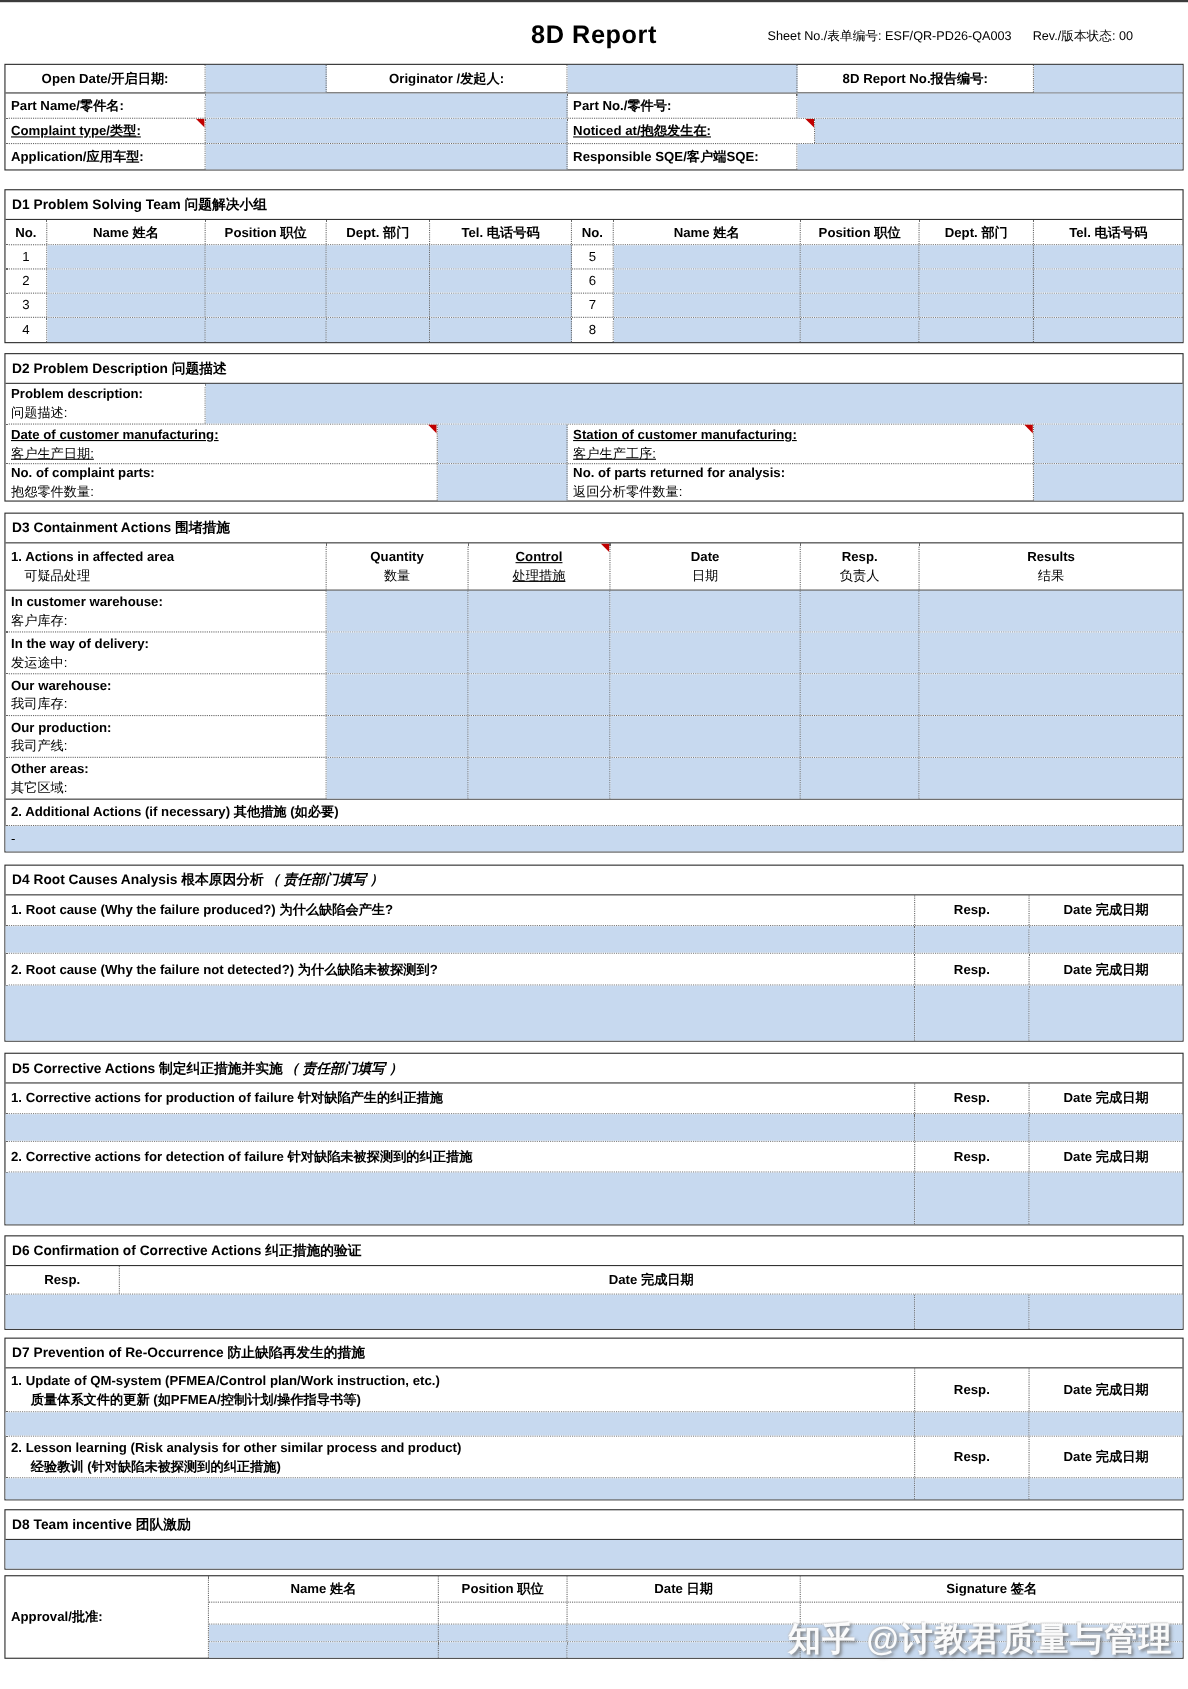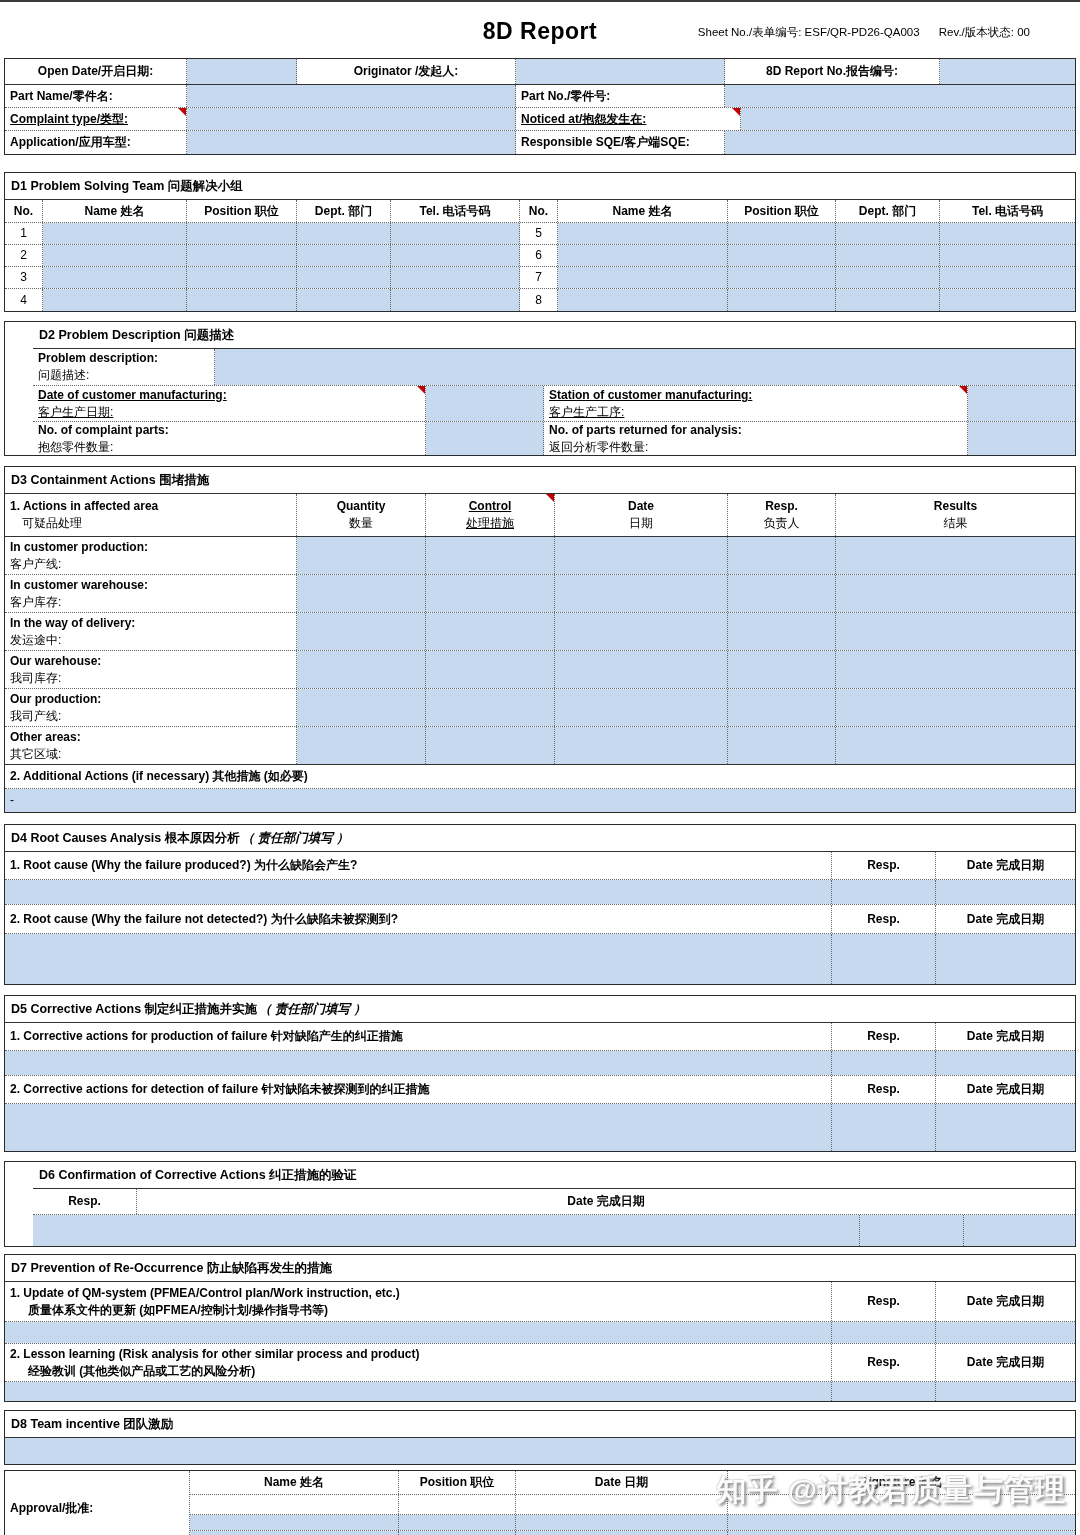--- a/index.html
+++ b/index.html
@@ -34,21 +34,21 @@
   .ind12{padding-left:12px;}
   .ind18{padding-left:18px;}
   .cmt{position:relative;text-decoration:underline;}
   .cmt::after{content:"";position:absolute;top:0;right:0;width:0;height:0;
      border-top:8px solid var(--cmt,#c00000);border-left:8px solid transparent;}
   .watermark{position:absolute;top:1468px;right:14px;z-index:9;white-space:nowrap;
      font-size:30px;font-weight:bold;letter-spacing:1px;
      color:rgba(255,255,255,.95);
      text-shadow:2px 2px 3px rgba(110,110,110,.85),-1px -1px 1px rgba(200,200,200,.6);}
   .mt18{margin-top:17px;} .mt11{margin-top:11px;} .mt10{margin-top:10px;}
-  .mt9{margin-top:9px;padding-left:28px;} .mt8{margin-top:8px;} .mt7{margin-top:7px;} .mt5{margin-top:5px;}
+  .mt9{margin-top:9px;} .mt8{margin-top:8px;} .mt7{margin-top:7px;} .mt5{margin-top:5px;}
 </style>
 </head>
 <body>
 
 <div class="hdr">
   <div class="hdr-title">8D Report</div>
   <div class="hdr-info">
     <span>Sheet No./表单编号:</span>
     <span>ESF/QR-PD26-QA003</span>
     <span class="gap">Rev./版本状态:</span>
@@ -217,31 +217,20 @@
       <div class="zh">负责人</div>
     </div>
     <div class="c ctr last">
       <div class="b">Results</div>
       <div class="zh">结果</div>
     </div>
   </div>
 
   <div class="row bb" style="height:38px">
     <div class="c" style="width:292px">
-      <div class="b">In customer production:</div>
-      <div class="zh">客户产线:</div>
-    </div>
-    <div class="c fillc" style="width:129px"></div>
-    <div class="c fillc" style="width:129px"></div>
-    <div class="c fillc" style="width:173px"></div>
-    <div class="c fillc" style="width:108px"></div>
-    <div class="c fillc last"></div>
-  </div>
-  <div class="row bb" style="height:38px">
-    <div class="c" style="width:292px">
       <div class="b">In customer warehouse:</div>
       <div class="zh">客户库存:</div>
     </div>
     <div class="c fillc" style="width:129px"></div>
     <div class="c fillc" style="width:129px"></div>
     <div class="c fillc" style="width:173px"></div>
     <div class="c fillc" style="width:108px"></div>
     <div class="c fillc last"></div>
   </div>
   <div class="row bb" style="height:38px">
@@ -374,21 +363,21 @@
     <div class="c ctr b last">Date 完成日期</div>
   </div>
   <div class="row bb" style="height:22px">
     <div class="c fillc" style="width:827px"></div>
     <div class="c fillc" style="width:104px"></div>
     <div class="c fillc last"></div>
   </div>
   <div class="row bb" style="height:38px">
     <div class="c" style="width:827px">
       <div class="b">2. Lesson learning (Risk analysis for other similar process and product)</div>
-      <div class="b ind18">经验教训 (其他类似产品或工艺的风险分析)</div>
+      <div class="b ind18">经验教训 (针对缺陷未被探测到的纠正措施)</div>
     </div>
     <div class="c ctr b" style="width:104px">Resp.</div>
     <div class="c ctr b last">Date 完成日期</div>
   </div>
   <div class="row" style="height:19px">
     <div class="c fillc" style="width:827px"></div>
     <div class="c fillc" style="width:104px"></div>
     <div class="c fillc last"></div>
   </div>
 </div>

